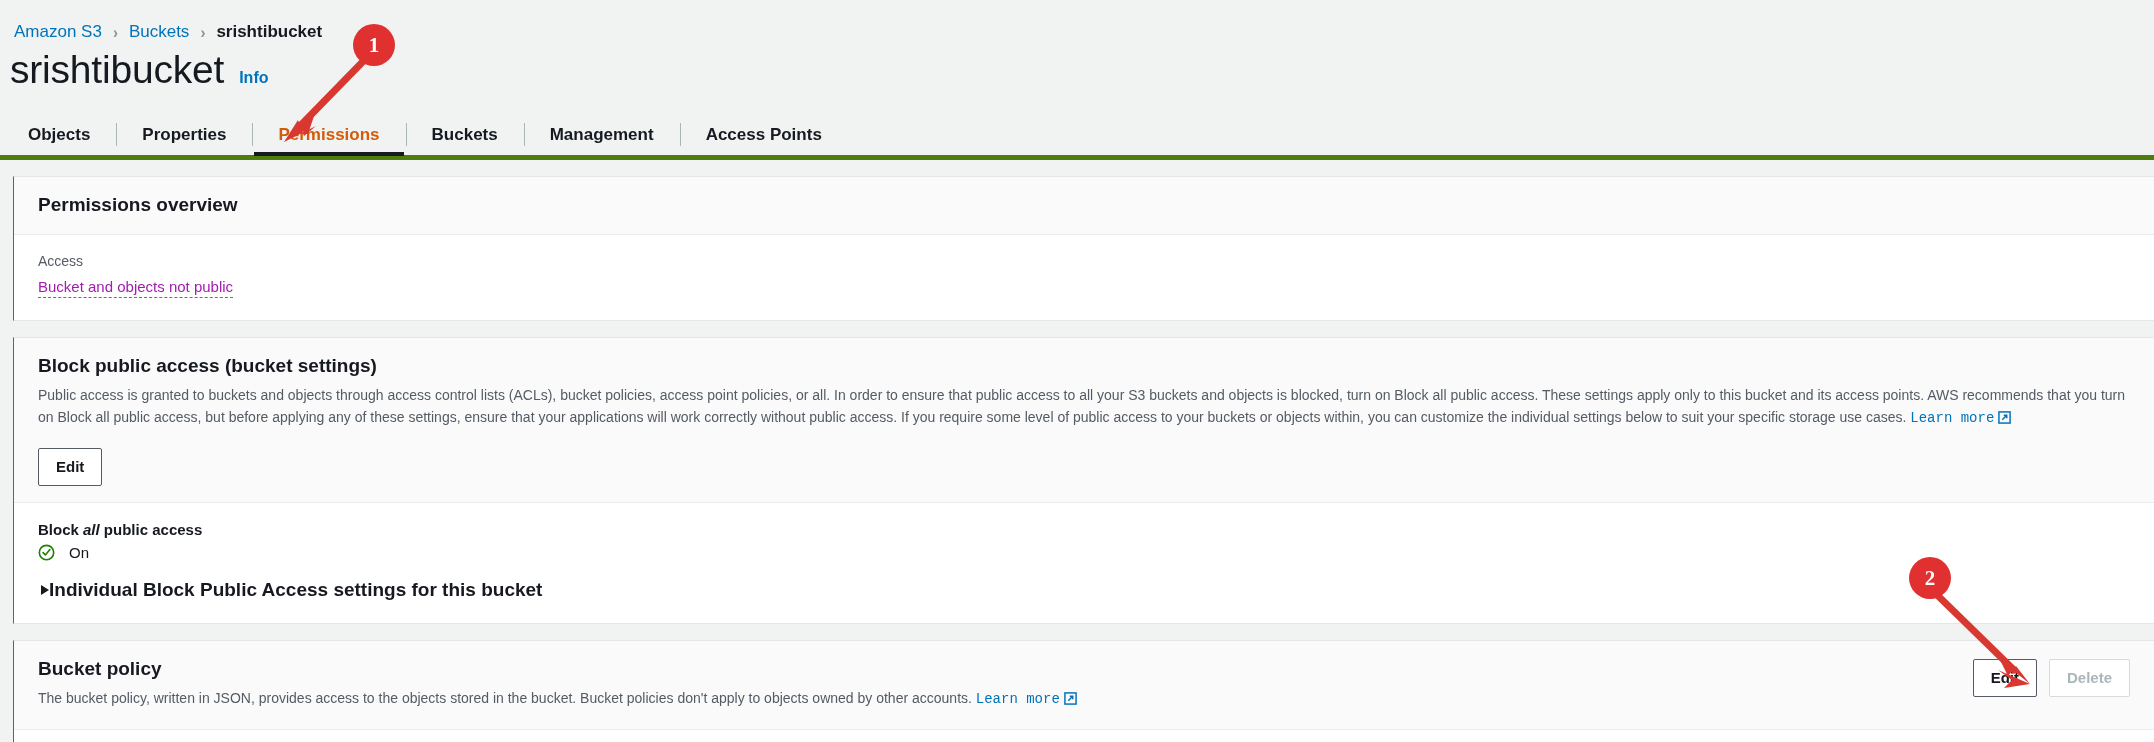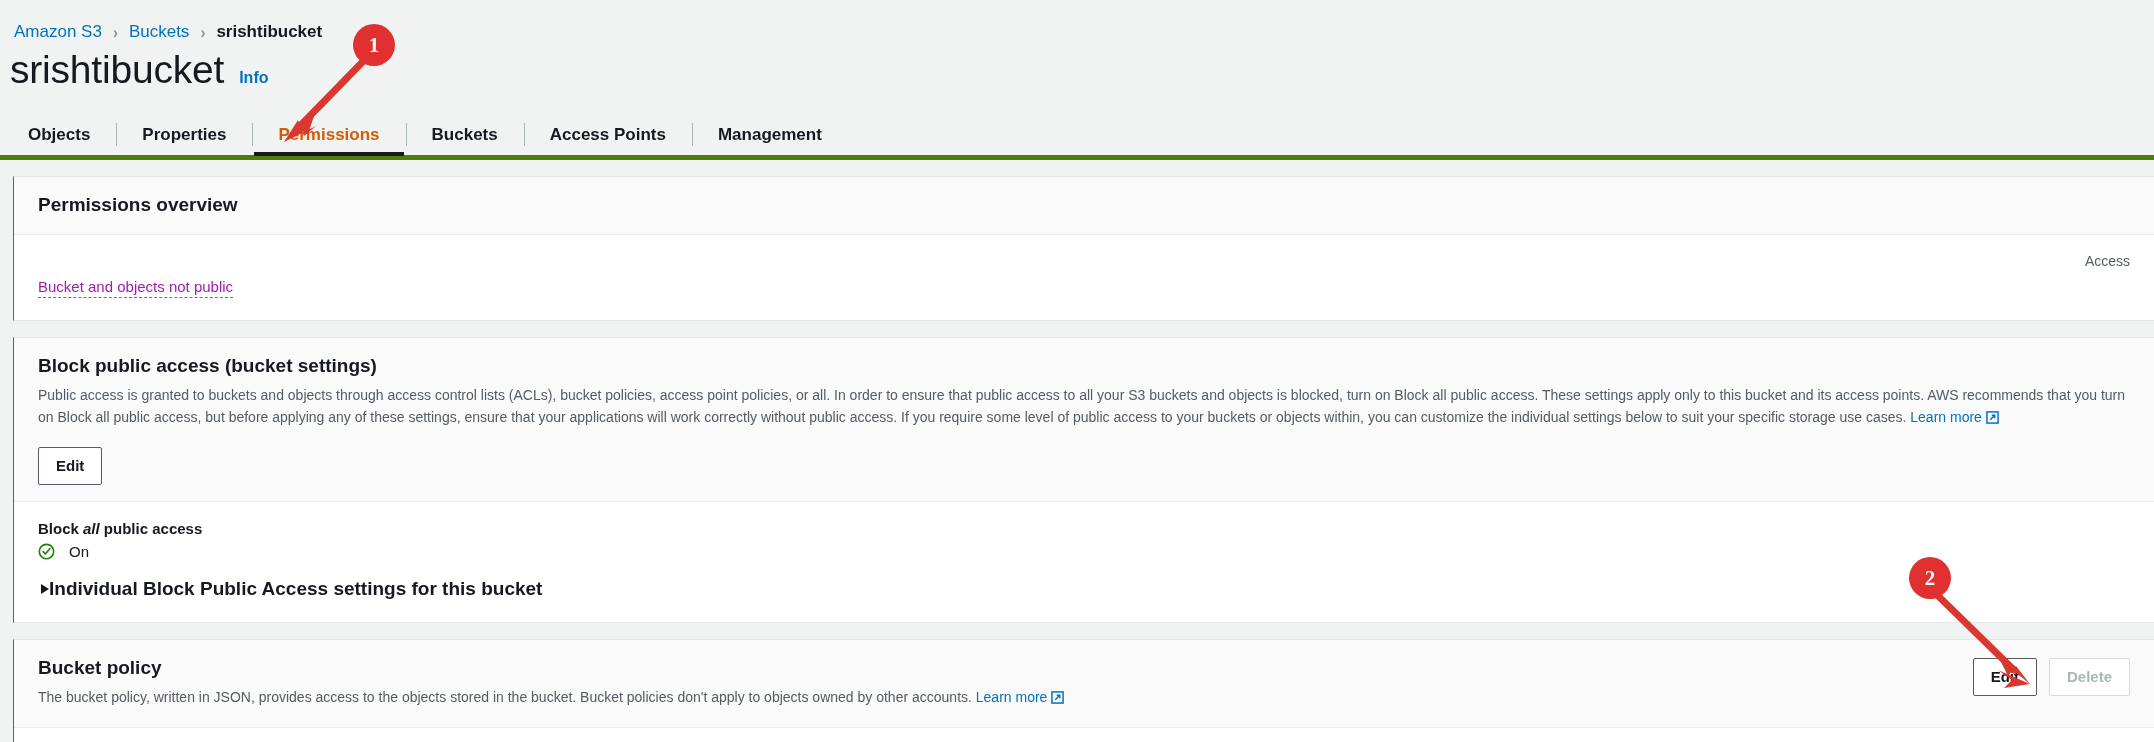--- a/index.html
+++ b/index.html
@@ -145,21 +145,20 @@
   .panel-body {
     padding: 18px 24px 22px 24px;
     background: #ffffff;
   }
 
   
   .field-label {
     font-size: 14px;
     color: #545b64;
     margin-bottom: 9px;
-    text-align: right;
   }
   .tooltip-text {
     font-size: 15px;
     color: #a21caf;
     border-bottom: 1px dashed #687078;
     display: inline-block;
     padding-bottom: 2px;
     cursor: help;
   }
 
@@ -185,20 +184,21 @@
     cursor: default;
   }
   .btn-group { display: flex; gap: 12px; flex-shrink: 0; padding-top: 2px; }
 
   
   .link {
     color: #0073bb;
     text-decoration: none;
     cursor: pointer;
     white-space: nowrap;
+    font-family: Liberation Mono, monospace;
   }
   .ext-icon {
     display: inline-block;
     vertical-align: -2px;
     margin-left: 4px;
   }
 
   
   .status-title {
     font-size: 15px;
@@ -262,22 +262,22 @@
 <div class="page-title-row">
   <h1 class="page-title">srishtibucket</h1>
   <a class="info-link">Info</a>
 </div>
 
 <div class="tab-bar">
   <div class="tab">Objects</div>
   <div class="tab">Properties</div>
   <div class="tab active">Permissions</div>
   <div class="tab">Buckets</div>
+  <div class="tab">Management</div>
   <div class="tab">Access Points</div>
-  <div class="tab">Management</div>
 </div>
 
 <section class="panel">
   <div class="panel-head">
     <div class="panel-title">Permissions overview</div>
   </div>
   <div class="panel-body">
     <div class="field-label">Access</div>
     <span class="tooltip-text">Bucket and objects not public</span>
   </div>

